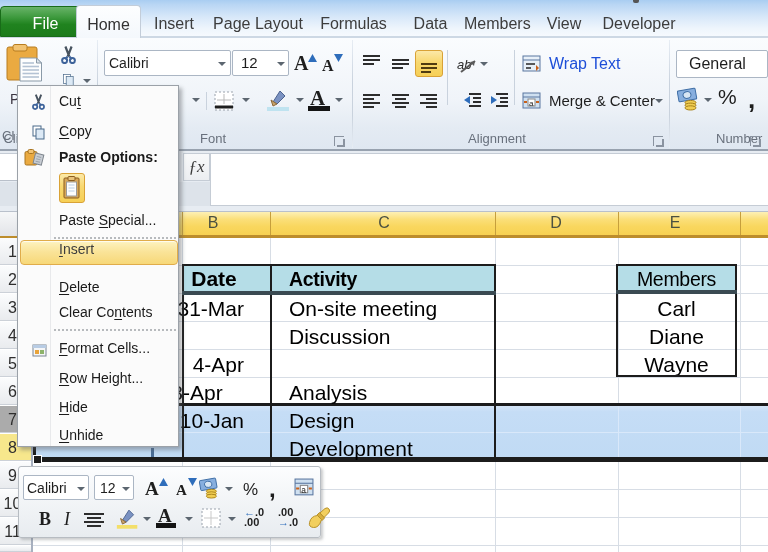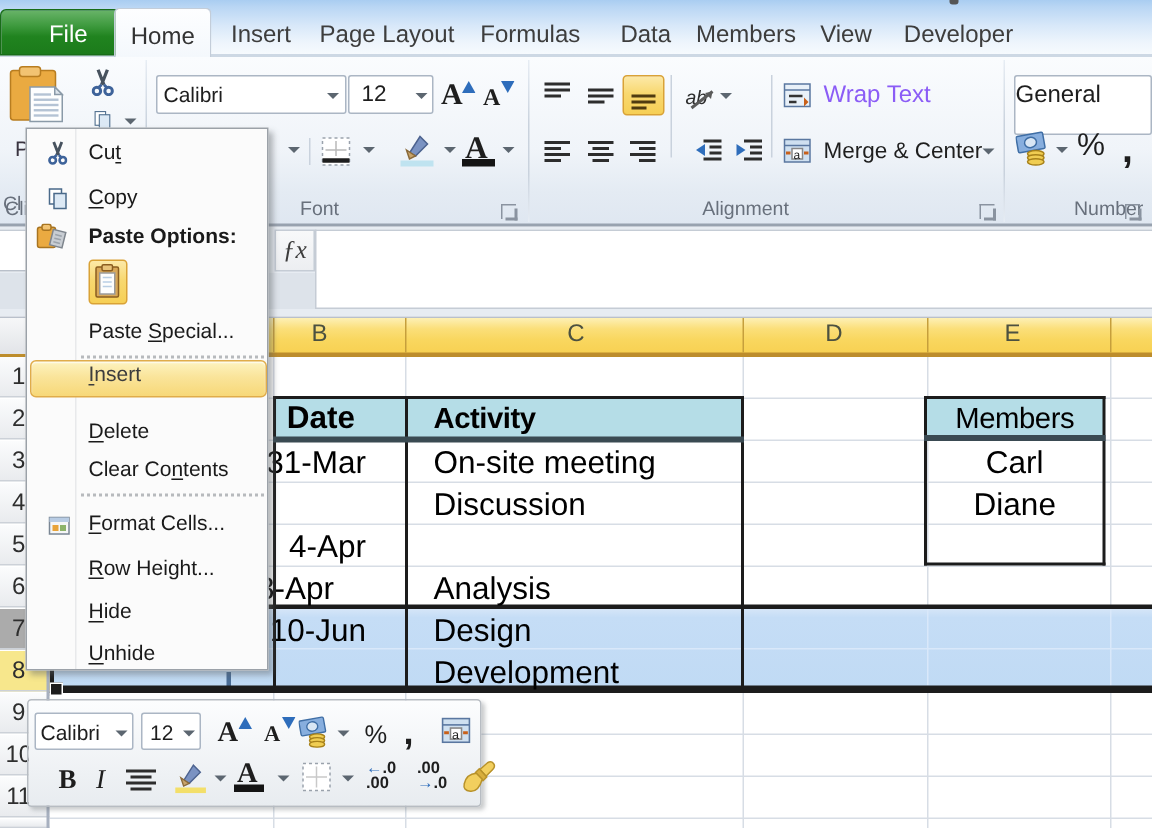--- a/index.html
+++ b/index.html
@@ -119,34 +119,35 @@
 
 <div class="abs hdrblue" style="left:183px;top:266px;width:312px;height:27px"></div>
 <div class="cell" style="left:172px;top:267px;width:84px;text-align:center;font-weight:bold">Date</div>
 <div class="cell" style="left:289px;top:268px;font-weight:bold;font-size:19.5px;letter-spacing:-0.3px">Activity</div>
 <div class="cell" style="left:150px;top:297px;width:94px;text-align:right">31-Mar</div>
 <div class="cell" style="left:289px;top:297px">On-site meeting</div>
 <div class="cell" style="left:289px;top:325px">Discussion</div>
 <div class="cell" style="left:150px;top:353px;width:94px;text-align:right">4-Apr</div>
 <div class="cell" style="left:150px;top:381px;width:94px;text-align:center">8-Apr</div>
 <div class="cell" style="left:289px;top:381px">Analysis</div>
-<div class="cell" style="left:150px;top:409px;width:94px;text-align:right">10-Jun</div>
+<div class="cell" style="left:150px;top:409px;width:94px;text-align:right">10-Jan</div>
 <div class="cell" style="left:289px;top:409px">Design</div>
 <div class="cell" style="left:289px;top:437px">Development</div>
 
 <div class="abs" style="left:182px;top:264px;width:314px;height:2px;background:#1c1c1c"></div>
 <div class="abs" style="left:182px;top:264px;width:2px;height:197px;background:#1c1c1c"></div>
 <div class="abs" style="left:270px;top:264px;width:2px;height:197px;background:#1c1c1c"></div>
 <div class="abs" style="left:494px;top:264px;width:2px;height:197px;background:#1c1c1c"></div>
 <div class="abs" style="left:182px;top:291px;width:314px;height:4px;background:#3a4a52"></div>
 
 <div class="abs hdrblue" style="left:617px;top:266px;width:119px;height:25px"></div>
 <div class="cell" style="left:617px;top:268px;width:119px;text-align:center;font-weight:normal;font-size:19.5px;letter-spacing:-0.3px">Members</div>
 <div class="cell" style="left:617px;top:297px;width:119px;text-align:center">Carl</div>
 <div class="cell" style="left:617px;top:325px;width:119px;text-align:center">Diane</div>
+<div class="cell" style="left:617px;top:353px;width:119px;text-align:center">Wayne</div>
 <div class="abs" style="left:616px;top:264px;width:121px;height:2px;background:#1c1c1c"></div>
 <div class="abs" style="left:616px;top:264px;width:2px;height:113px;background:#1c1c1c"></div>
 <div class="abs" style="left:735px;top:264px;width:2px;height:113px;background:#1c1c1c"></div>
 <div class="abs" style="left:616px;top:375px;width:121px;height:2px;background:#1c1c1c"></div>
 <div class="abs" style="left:616px;top:290px;width:121px;height:4px;background:#3a4a52"></div>
 
 <div class="abs" id="colhead"></div>
 <div class="abs" id="colheadline"></div>
 <div class="abs chdiv" style="left:182px"></div>
 <div class="abs chdiv" style="left:270px"></div>
@@ -282,21 +283,21 @@
 <div class="abs dar" style="left:480px;top:62px"></div>
 <div class="abs" style="left:447px;top:50px;width:1px;height:55px;background:#c9d2dd"></div>
 <div class="abs" style="left:514px;top:50px;width:1px;height:55px;background:#c9d2dd"></div>
 <svg class="abs" style="left:522px;top:55px" width="19" height="19" viewBox="0 0 19 19">
   <rect x="1" y="1" width="17" height="15" fill="#e8f0f8" stroke="#5a77a0"></rect>
   <line x1="1" y1="5" x2="18" y2="5" stroke="#5a77a0"></line>
   <line x1="4" y1="9" x2="13" y2="9" stroke="#333" stroke-width="1.6"></line>
   <line x1="4" y1="13" x2="9" y2="13" stroke="#333" stroke-width="1.6"></line>
   <path d="M14 10 l3 3 -3 3 Z" fill="#c8601a"></path>
 </svg>
-<div class="abs" style="left:549px;top:55px;font-size:16px;color:#8b5cf6">Wrap Text</div>
+<div class="abs" style="left:549px;top:55px;font-size:16px;color:#1d4ed8">Wrap Text</div>
 
 <div class="abs lines" style="left:363px;top:94px;width:17px">
         <i></i>
         <i style="width:11px"></i>
         <i></i>
         <i style="width:11px"></i>
       </div>
 <div class="abs lines" style="left:392px;top:94px;width:17px">
         <i></i>
         <i style="width:11px;margin-left:3px"></i>
@@ -320,21 +321,21 @@
 <svg class="abs" style="left:522px;top:92px" width="19" height="19" viewBox="0 0 19 19">
   <rect x="1" y="1" width="17" height="15" fill="#cfe0f0" stroke="#5a77a0"></rect>
   <line x1="1" y1="5" x2="18" y2="5" stroke="#5a77a0"></line>
   <rect x="6" y="7" width="7" height="7" fill="#fff" stroke="#888"></rect>
   <text x="7" y="14" font-size="8" fill="#1e1e1e" font-family="Liberation Sans">a</text>
   <path d="M5 10 l-3 0 M14 10 l3 0" stroke="#c8601a" stroke-width="2"></path>
 </svg>
 <div class="abs" style="left:549px;top:92px;font-size:15px;color:#1e1e1e">Merge &amp; Center</div>
 <div class="abs dar" style="left:655px;top:99px"></div>
 
-<div class="abs combo" style="left:676px;top:50px;width:92px;height:40px;font-size:16px;line-height:26px;padding-left:0">General</div>
+<div class="abs combo" style="left:676px;top:50px;width:92px;height:28px;font-size:16px;line-height:26px;padding-left:12px">General</div>
 <svg class="abs" style="left:677px;top:87px" width="24" height="24" viewBox="0 0 24 24">
   <g transform="rotate(-10 10 8)">
   <rect x="1" y="2.5" width="18" height="11" rx="1" fill="#87aede" stroke="#3f6ea5"></rect>
   <ellipse cx="10" cy="8" rx="4" ry="3.4" fill="#d8e6f4" stroke="#3f6ea5"></ellipse>
         </g>
   <ellipse cx="13.5" cy="15.5" rx="5.5" ry="2.1" fill="#f0cd52" stroke="#a8821a"></ellipse>
   <ellipse cx="13.5" cy="18.2" rx="5.5" ry="2.1" fill="#f0cd52" stroke="#a8821a"></ellipse>
   <ellipse cx="13.5" cy="20.9" rx="5.5" ry="2.1" fill="#f0cd52" stroke="#a8821a"></ellipse>
 </svg>
 <div class="abs dar" style="left:704px;top:98px"></div>

